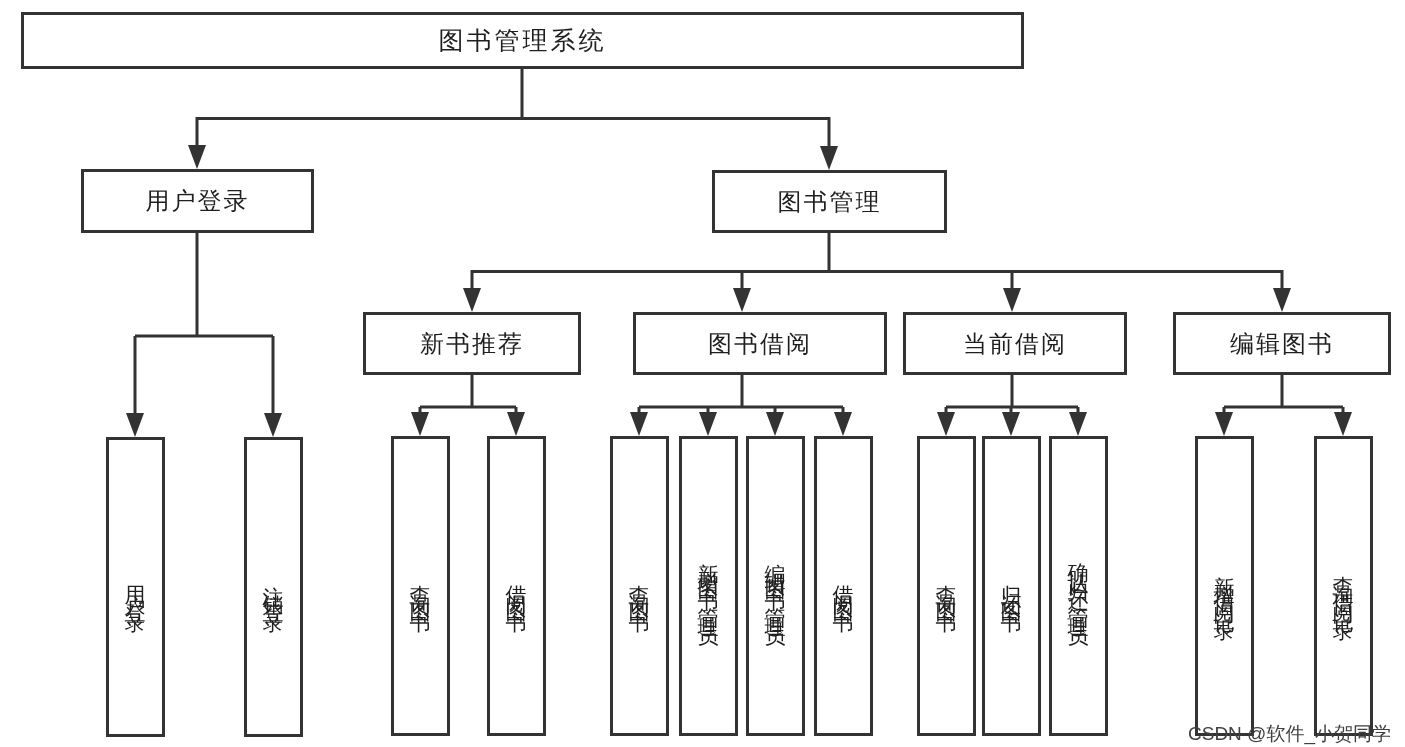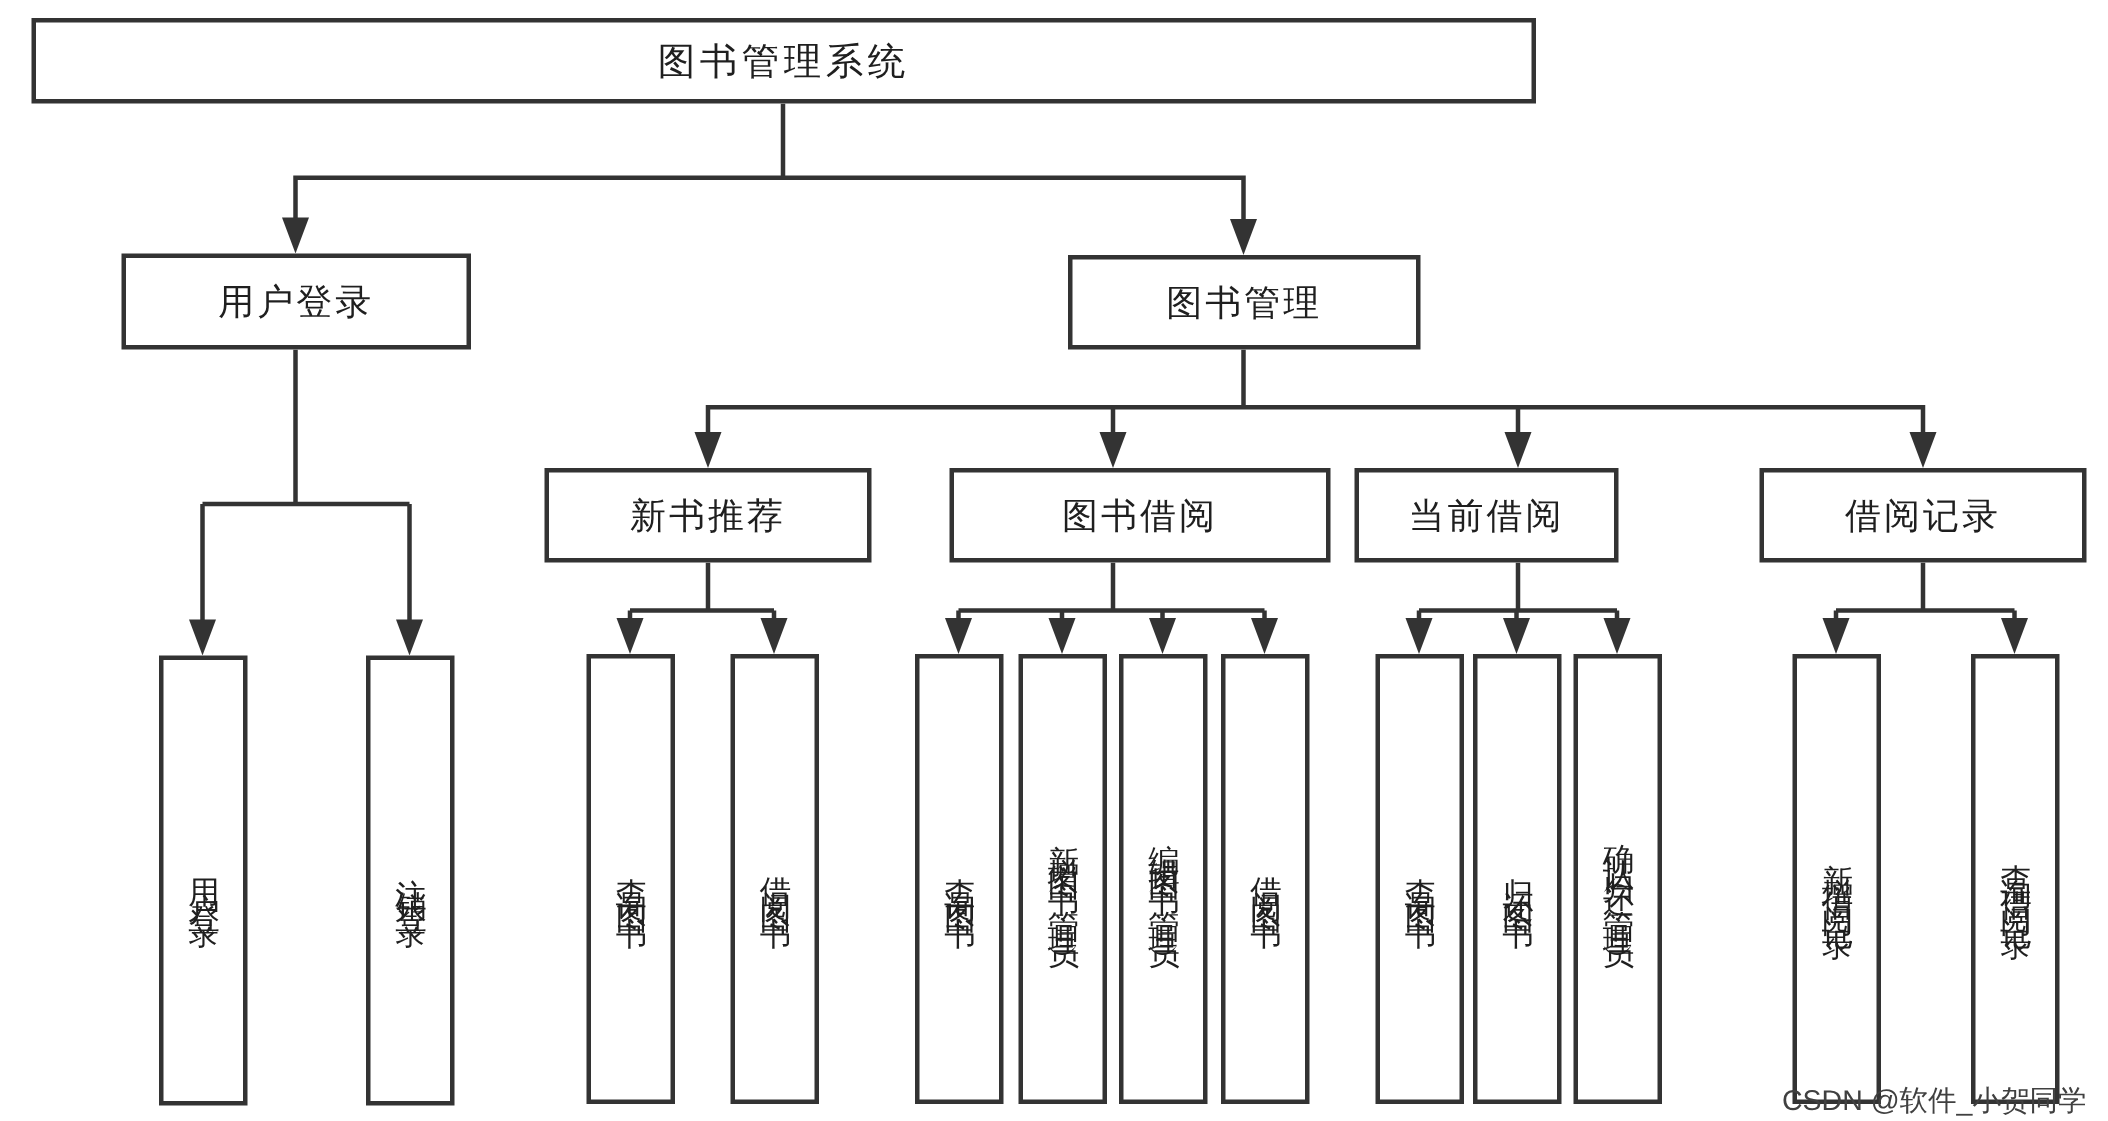--- a/index.html
+++ b/index.html
@@ -78,22 +78,22 @@
     </g>
   </svg>
 
   <div class="box h root-box" style="left:21px;top:12px;width:1003px;height:57px">图书管理系统</div>
 
   <div class="box h" style="left:81px;top:169px;width:233px;height:64px">用户登录</div>
   <div class="box h" style="left:363px;top:312px;width:218px;height:63px">新书推荐</div>
 
   <div class="box h" style="left:712px;top:170px;width:235px;height:63px">图书管理</div>
   <div class="box h" style="left:633px;top:312px;width:254px;height:63px">图书借阅</div>
-  <div class="box h" style="left:903px;top:312px;width:176px;height:63px">当前借阅</div>
-  <div class="box h" style="left:1173px;top:312px;width:218px;height:63px">借阅记录</div>
+  <div class="box h" style="left:903px;top:312px;width:224px;height:63px">当前借阅</div>
+  <div class="box h" style="left:1173px;top:312px;width:218px;height:63px">编辑图书</div>
 
   <div class="box v" style="left:106px;top:437px;width:59px;height:300px">用户登录</div>
   <div class="box v" style="left:244px;top:437px;width:59px;height:300px">注销登录</div>
 
   <div class="box v" style="left:391px;top:436px;width:59px;height:300px">查询图书</div>
   <div class="box v" style="left:487px;top:436px;width:59px;height:300px">借阅图书</div>
 
   <div class="box v" style="left:610px;top:436px;width:59px;height:300px">查询图书</div>
   <div class="box v" style="left:679px;top:436px;width:59px;height:300px">新增图书（管理员）</div>
   <div class="box v" style="left:746px;top:436px;width:59px;height:300px">编辑图书（管理员）</div>

